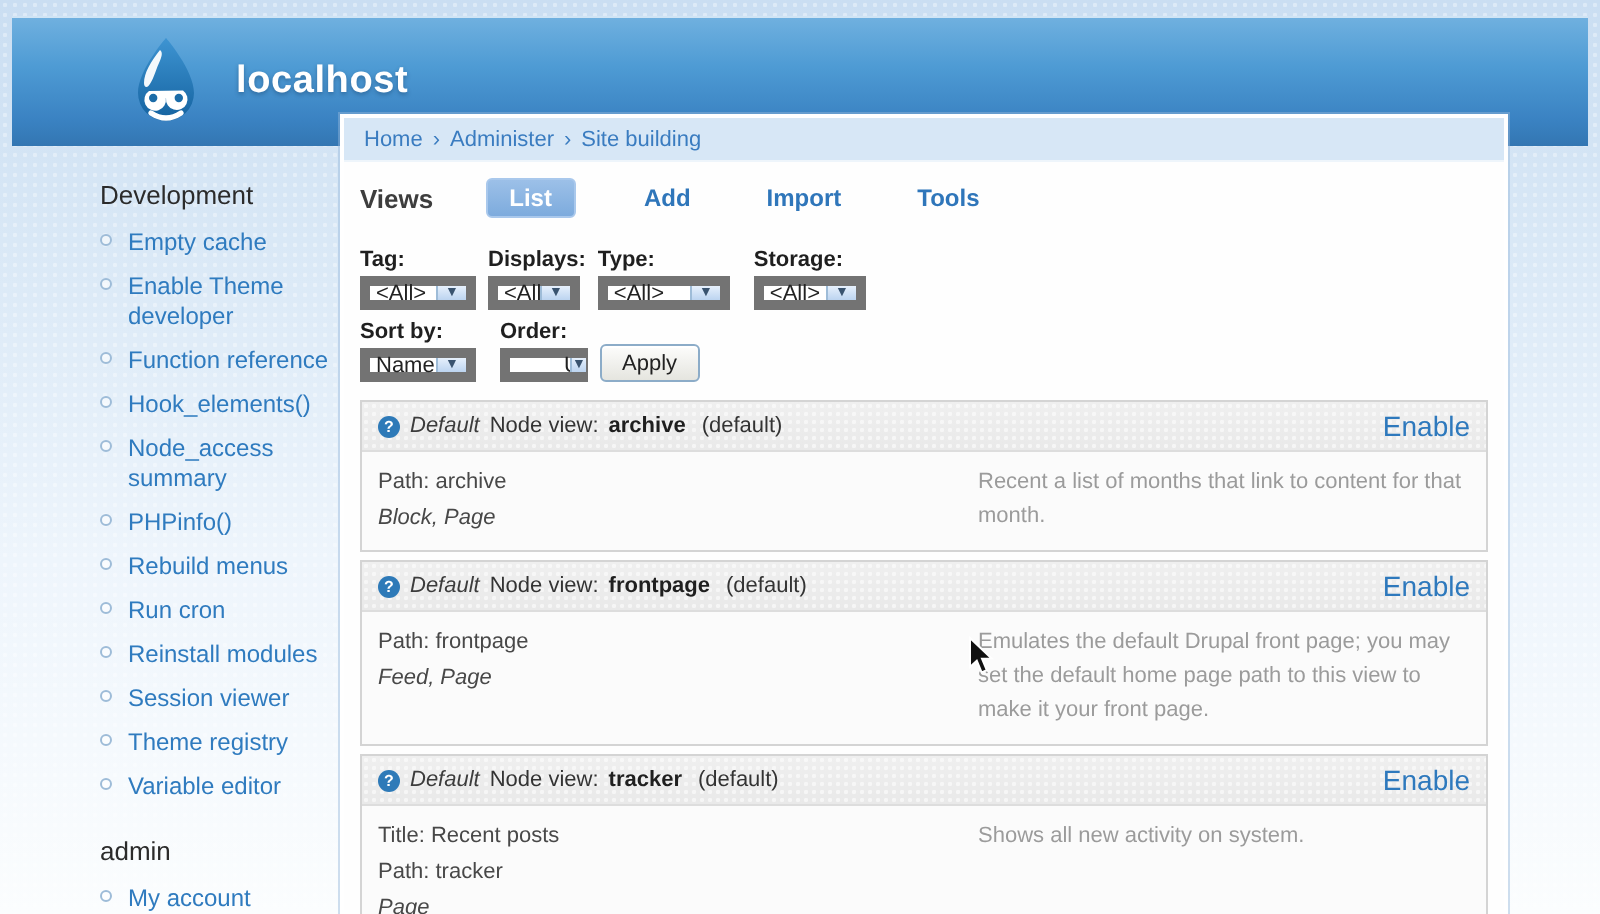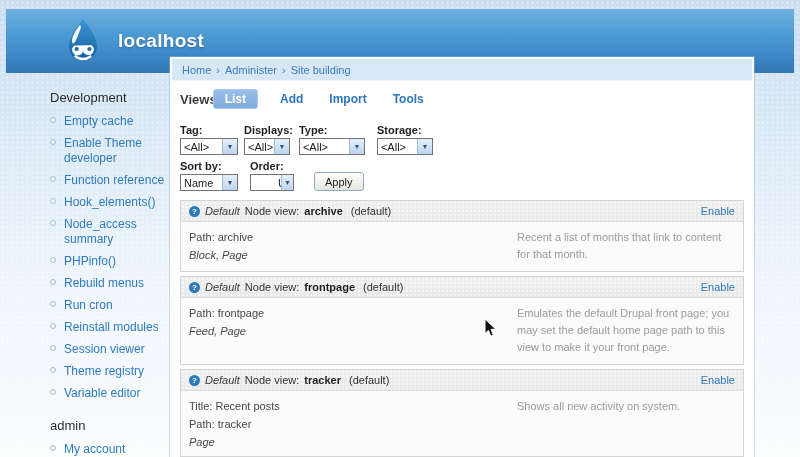--- a/index.html
+++ b/index.html
@@ -48,49 +48,49 @@
     height:22px; background:#d7e7f6; display:flex; align-items:center;
     padding:0 10px; gap:5px; font-size:11px; border-bottom:1px solid #eef5fb;
   }
   .breadcrumb a { color:#3a7cc0; text-decoration:none; cursor:pointer; }
   .crumb-sep { color:#3a7cc0; }
 
   .main-pad { padding:6px 8px 0 8px; }
 
   .title-row { display:flex; align-items:center; margin-top:2px; }
   .page-title { font-size:13px; font-weight:bold; color:#3d3d3d; }
-  .tabs { display:flex; align-items:center; gap:26px; }
+  .tabs { display:flex; align-items:center; margin-left:30px; gap:38px; }
   .tab { font-size:12px; font-weight:bold; color:#2f76ba; text-decoration:none; cursor:pointer; }
   .tab.active {
     background:linear-gradient(180deg,#9cc0e8,#7dabdd);
     color:#fff; padding:2px 11px; border-radius:3px;
     border:1px solid #a9c8ec; margin:0 -4px;
   }
 
   
   .filters { margin-top:15px; }
   .filter-row { display:flex; align-items:flex-end; margin-bottom:5px; }
   .fgroup { display:flex; flex-direction:column; }
   .flabel { font-size:11px; font-weight:bold; color:#1f1f1f; margin-bottom:2px; }
   .select {
-    height:17px; border:1px solid #737373; background:#fff;
+    height:17px; border:5px solid #737373; background:#fff;
     display:flex; align-items:center; font-size:11px; color:#222; cursor:pointer;
   }
   .select .val { flex:1; padding:0 3px; white-space:nowrap; overflow:hidden; }
   .select .arrow-btn {
     width:15px; height:100%; border-left:1px solid #9ebcd8;
     background:linear-gradient(180deg,#e6f0fc,#bcd4f0);
     display:flex; align-items:center; justify-content:center;
     font-size:7px; color:#39536f;
   }
   .apply-btn {
     height:19px; padding:0 10px; font-size:11px; color:#222;
     background:linear-gradient(180deg,#fdfdfc,#e5e5df);
     border:1px solid #8cacc8; border-radius:3px; cursor:pointer;
-    box-shadow:inset 0 1px 0 #fff; margin-left:20px;
+    box-shadow:inset 0 1px 0 #fff; margin-left:6px;
     font-family:"Liberation Sans",sans-serif;
   }
 
   
   .view-box { border:1px solid #d4d4d4; margin-top:4px; }
   .view-box.first { margin-top:9px; }
   .view-header {
     display:flex; align-items:center; gap:5px; padding:4px 8px;
     background:
       radial-gradient(rgba(255,255,255,.55) 1px, transparent 1.2px),
@@ -99,22 +99,22 @@
     border-bottom:1px solid #ddd; font-size:11px; color:#333;
   }
   .help-icon {
     width:11px; height:11px; border-radius:50%; background:#2e7ab8; color:#fff;
     font-size:8px; font-weight:bold; display:flex; align-items:center; justify-content:center;
     flex:0 0 auto; cursor:pointer;
   }
   .v-default { font-style:italic; color:#3c3c3c; }
   .v-name { font-weight:bold; color:#1f1f1f; }
   .v-suffix { margin-left:3px; }
-  .enable-link { margin-left:auto; color:#2e79bd; text-decoration:none; font-size:11px; cursor:pointer; }
-  .view-body { display:flex; padding:7px 8px 8px; background:#fbfbfb;gap:28px; }
+  .enable-link { margin-left:auto; color:#2e79bd; text-decoration:none; font-size:14px; cursor:pointer; }
+  .view-body { display:flex; padding:7px 8px 8px; background:#fbfbfb; }
   .details { width:300px; font-size:11px; color:#484848; }
   .details .detail { margin:2px 0 6px; }
   .details .detail:empty { display:none; }
   .details .displays { font-style:italic; margin-top:2px; }
   .desc { flex:1; font-size:11px; color:#9b9b9b; line-height:1.55; padding-right:2px; }
 
   
   .cursor { position:absolute; left:484px; top:318px; z-index:5; }
 </style>
 </head>

